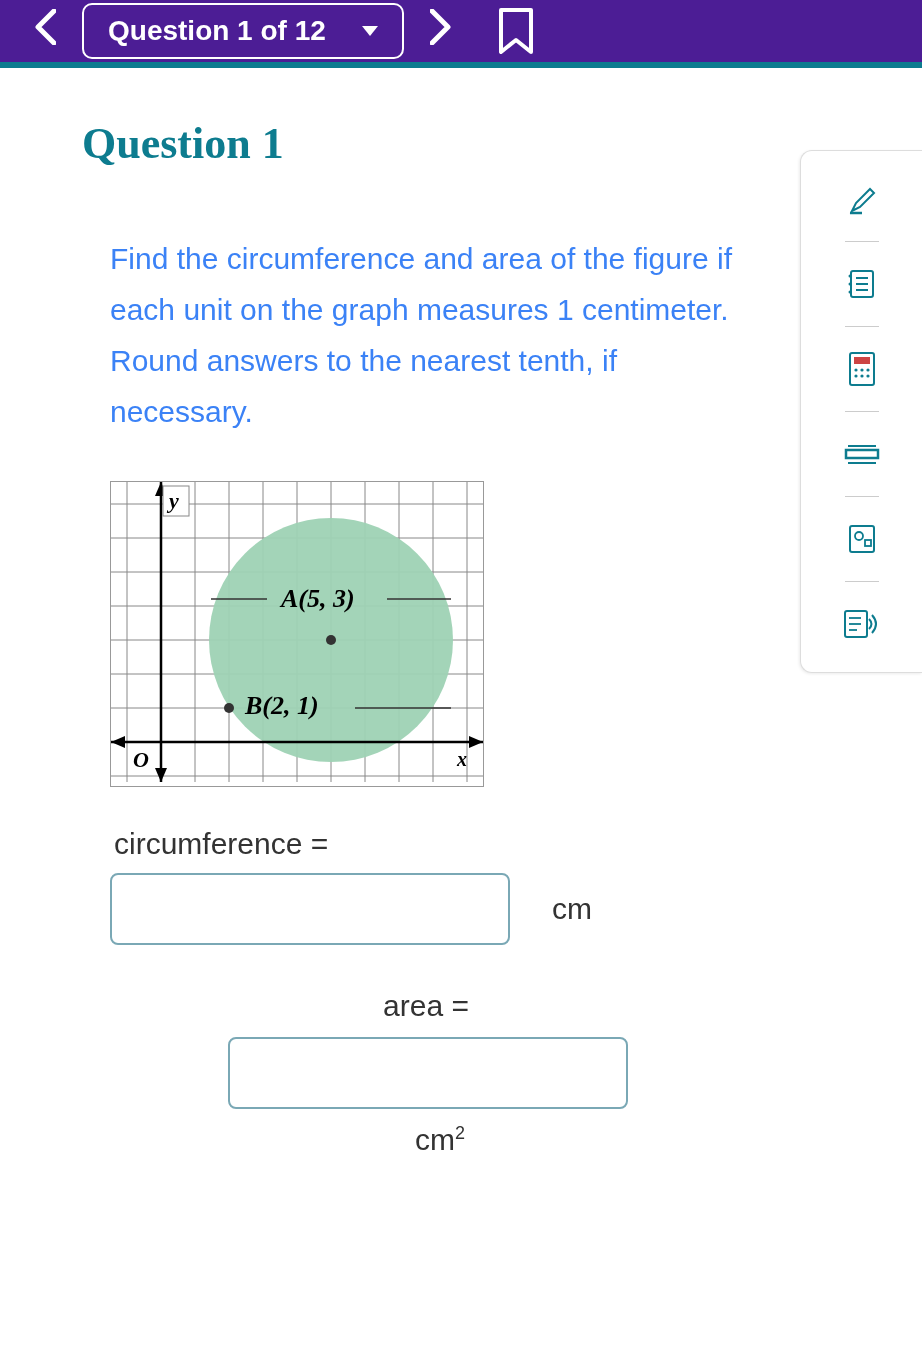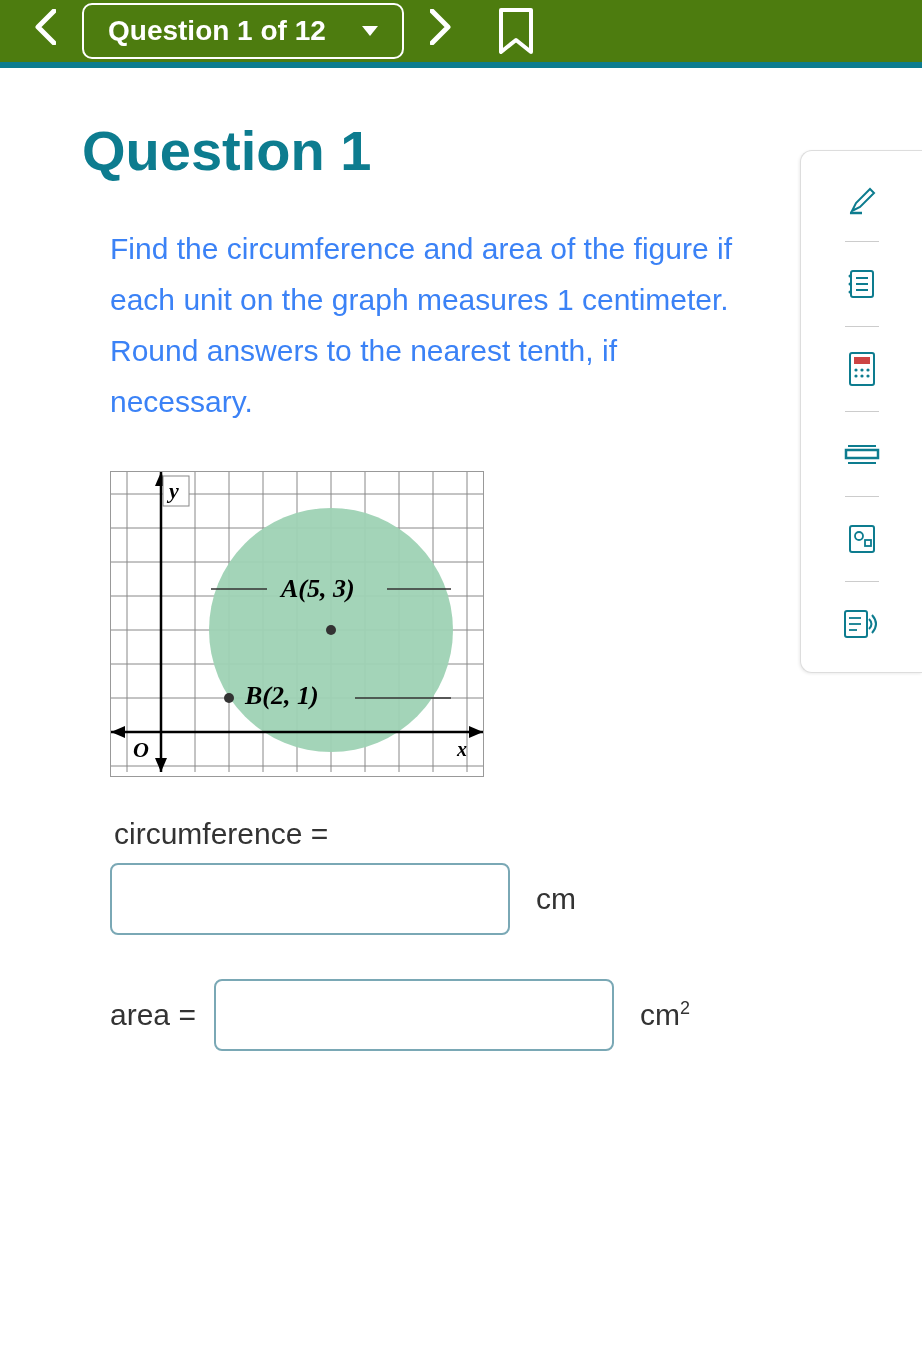--- a/index.html
+++ b/index.html
@@ -5,21 +5,21 @@
 * { box-sizing: border-box; margin: 0; padding: 0; }
 body {
   font-family: -apple-system, BlinkMacSystemFont, 'Segoe UI', Arial, sans-serif;
   background: #fff;
   width: 922px;
   height: 1362px;
   overflow: hidden;
   position: relative;
 }
 .header {
-  background: #4d7c0f;
+  background: #4c1d95;
   height: 62px;
   display: flex;
   align-items: center;
   padding: 0 20px;
   gap: 12px;
 }
 .nav-arrow {
   color: #fff;
   font-size: 36px;
   font-weight: 300;
@@ -48,23 +48,24 @@
 .bookmark-svg { margin-left: 20px; cursor: pointer;}
 .accent-bar { height: 6px; background: #0d7c8f; }
 .content {
   padding: 50px 40px 20px 82px;
   display: flex;
   align-items: flex-start;
 }
 .main { flex: 1; max-width: 660px; }
 .title {
   color: #0d7c8f;
-  font-size: 56px;
+  font-size: 44px;
   font-weight: 800;
-  margin-bottom: 40px;
+  margin-bottom: 64px;
+  font-family: Liberation Serif, serif;
 }
 .prompt {
   color: #3b82f6;
   font-size: 30px;
   line-height: 1.7;
   margin-bottom: 44px;
   padding-left: 28px;
 }
 .graph-wrap {
   margin-left: 28px;
@@ -88,25 +89,26 @@
   margin-left: 28px;
 }
 .inline-row {
   display: flex;
   align-items: center;
   gap: 14px;
   margin-left: 28px;
   margin-top: 44px;
   font-size: 30px;
   color: #333;
+  flex-direction: column;
 }
 .unit {
   font-size: 30px;
   color: #333;
-  margin-left: 12px;
+  margin-left: 28px;
 }
 .unit sup { font-size: 18px; }
 .sidebar {
   position: absolute;
   right: 0;
   top: 150px;
   width: 122px;
   background: #fff;
   border: 1px solid #ddd;
   border-right: none;

